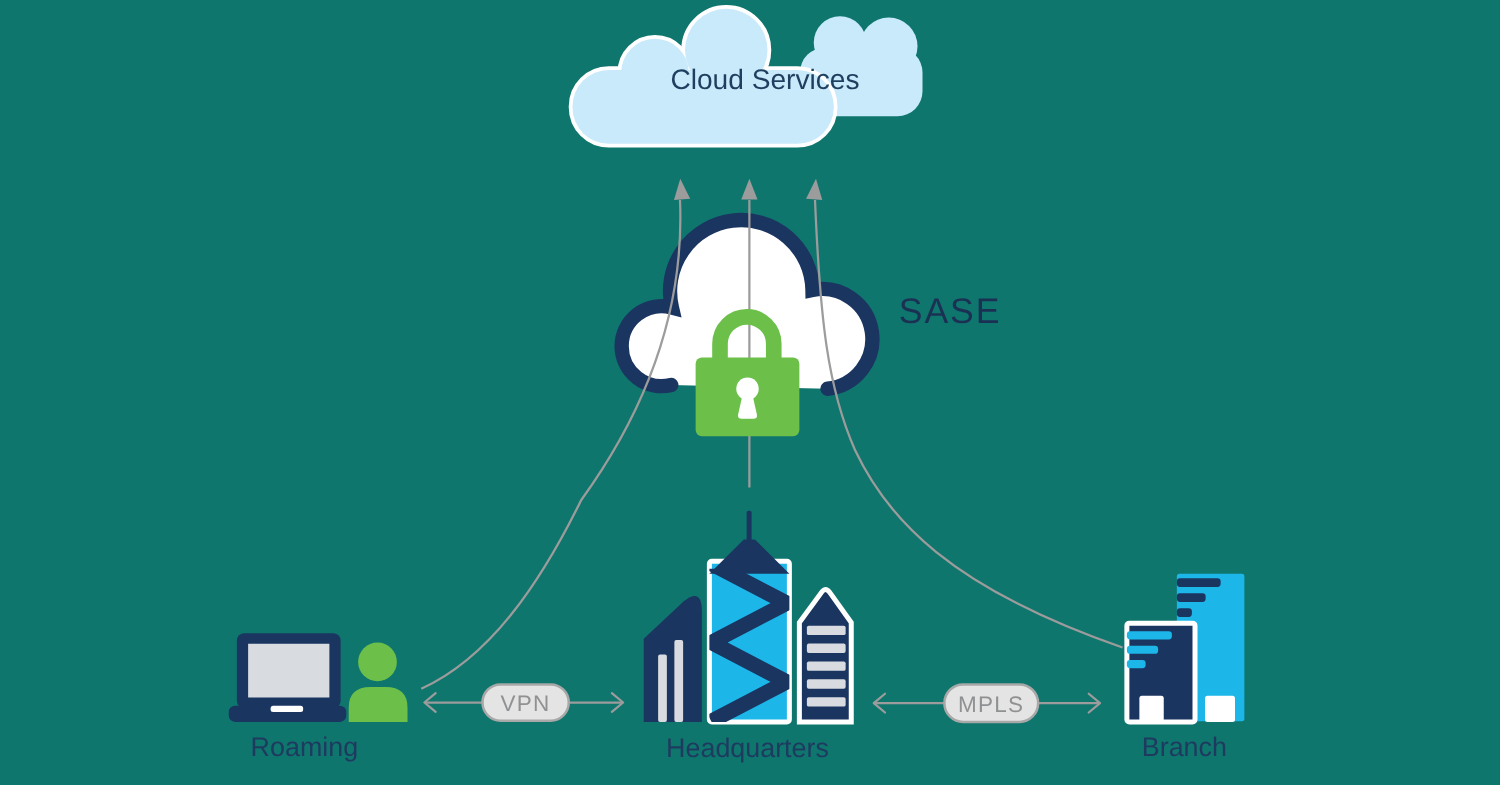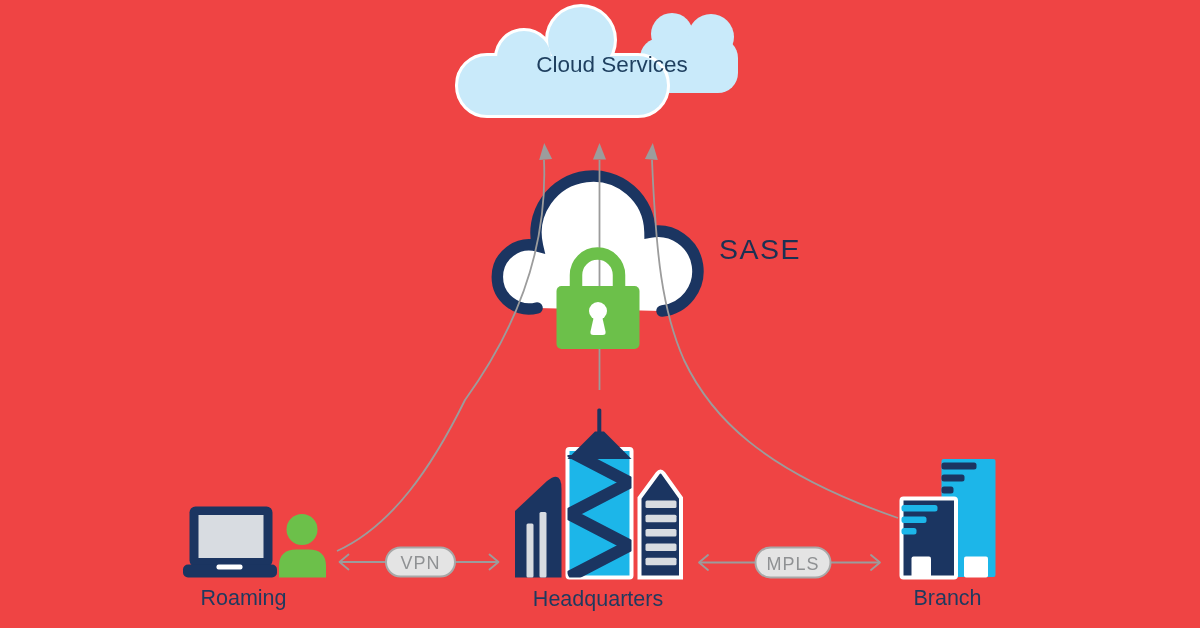--- a/index.html
+++ b/index.html
@@ -4,21 +4,21 @@
 <style>
   html, body {
     margin: 0;
     padding: 0;
     background: #ffffff;
     width: 1200px;
     height: 628px;
     overflow: hidden;
     font-family: "Liberation Sans", sans-serif;
   }
-  .stage { position: relative; width: 1200px; height: 628px; background: #ef4444; }
+  .stage { position: relative; width: 1200px; height: 628px; background: #0f766e; }
   svg { display: block; }
 
   
   .fill-navy   { fill: #1b3561; }
   .fill-cyan   { fill: #1cb6e9; }
   .fill-green  { fill: #6cc04a; }
   .fill-cloud  { fill: #c9eafa; }
   .fill-ltgray { fill: #d8dce1; }
   .fill-white  { fill: #ffffff; }
   .fill-gray   { fill: #9c9c9c; }

